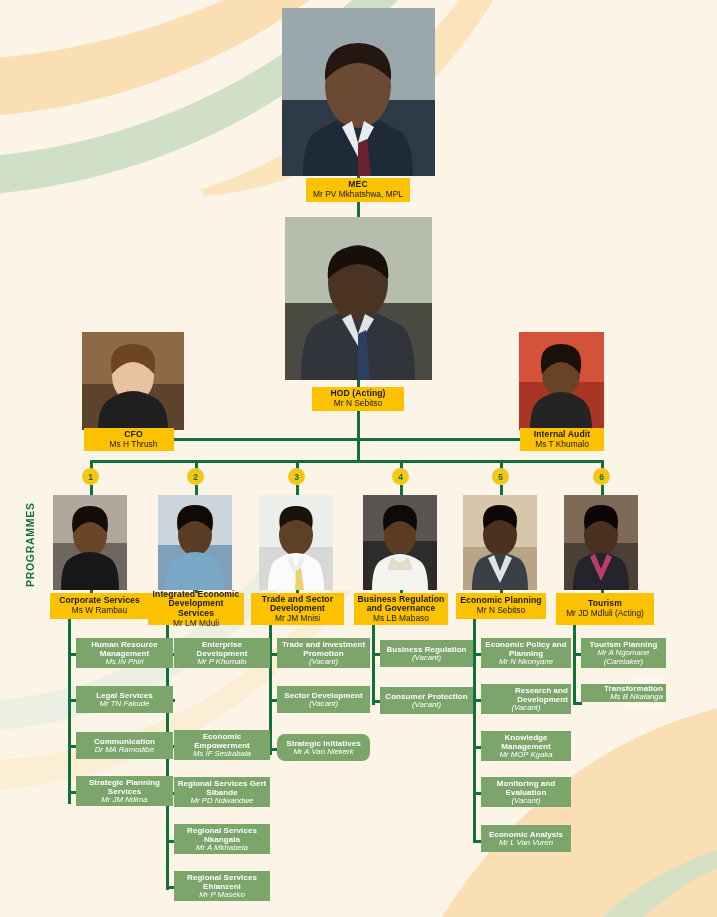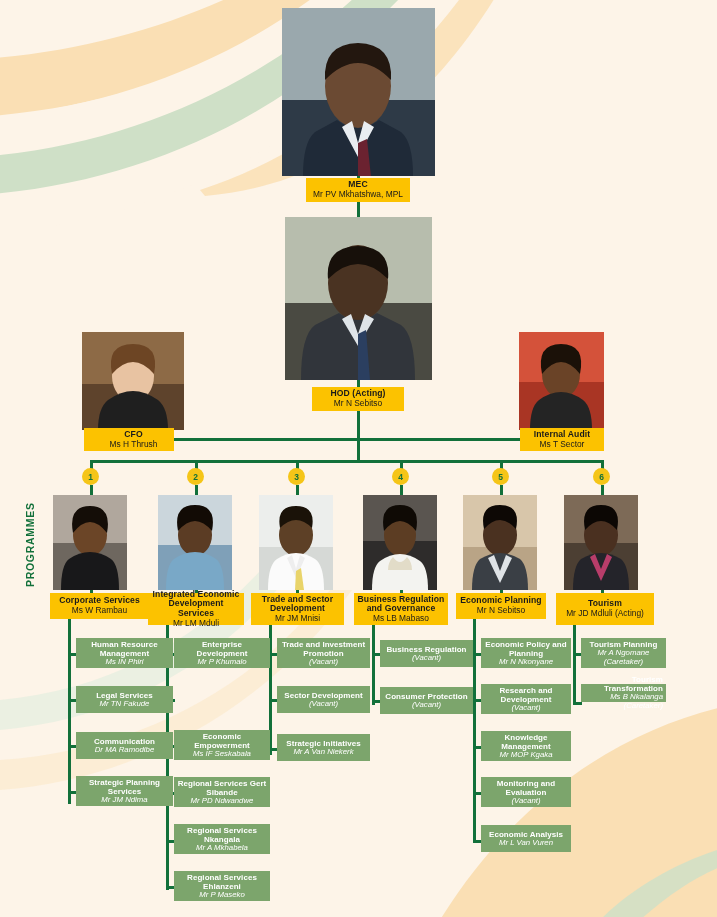--- a/index.html
+++ b/index.html
@@ -160,21 +160,21 @@
       <rect x="0" y="0" width="85" height="50" fill="#d4523a"></rect>
       <rect x="0" y="50" width="85" height="48" fill="#a93524"></rect>
       <ellipse cx="42" cy="42" rx="19" ry="24" fill="#6a4327"></ellipse>
       <path d="M23,42 q19,-24 38,0 q6,-30 -19,-30 q-25,0 -19,30 Z" fill="#1b1108"></path>
       <path d="M20,68 q11,-8 22,-8 q11,0 22,8 q9,7 9,30 l-62,0 q0,-23 9,-30 Z" fill="#242424"></path>
     </svg>
   </div>
   <div class="vline" style="left:561px;top:430px;height:6px;"></div>
   <div class="ybox" style="left:520px;top:428px;width:84px;height:23px;">
     <span class="ttl">Internal Audit</span>
-    <span class="nm">Ms T Sector</span>
+    <span class="nm">Ms T Khumalo</span>
   </div>
   <div class="hline" style="left:357px;top:438px;width:163px;"></div>
 
   <div class="hline" style="left:90px;top:460px;width:513px;"></div>
   <div class="vline" style="left:90px;top:460px;height:14px;"></div>
   <div class="vline" style="left:195px;top:460px;height:14px;"></div>
   <div class="vline" style="left:296px;top:460px;height:14px;"></div>
   <div class="vline" style="left:400px;top:460px;height:14px;"></div>
   <div class="vline" style="left:500px;top:460px;height:14px;"></div>
   <div class="vline" style="left:601px;top:460px;height:14px;"></div>
@@ -295,21 +295,21 @@
   <div class="hline" style="left:269px;top:699px;width:9px;"></div>
   <div class="hline" style="left:269px;top:748px;width:9px;"></div>
   <div class="gbox" style="left:277px;top:638px;width:93px;height:30px;">
     <span class="ttl">Trade and Investment Promotion</span>
     <span class="nm">(Vacant)</span>
   </div>
   <div class="gbox" style="left:277px;top:686px;width:93px;height:27px;">
     <span class="ttl">Sector Development</span>
     <span class="nm">(Vacant)</span>
   </div>
-  <div class="gbox" style="left:277px;top:734px;width:93px;height:27px;">
+  <div class="gbox" style="left:277px;top:734px;width:93px;height:27px;border-radius:8px;">
     <span class="ttl">Strategic Initiatives</span>
     <span class="nm">Mr A Van Niekerk</span>
   </div>
 
   <div class="photo" style="left:363px;top:495px;width:74px;height:95px;">
     <svg class="ph-inner" viewBox="0 0 74 95" preserveAspectRatio="none">
       <rect width="74" height="95" fill="#3b3b3b"></rect>
       <rect x="0" y="0" width="74" height="46" fill="#5a5550"></rect>
       <rect x="0" y="46" width="74" height="49" fill="#2e2c2b"></rect>
       <ellipse cx="37" cy="40" rx="16" ry="21" fill="#5c3d23"></ellipse>
@@ -354,21 +354,21 @@
   <div class="vline" style="left:473px;top:619px;height:223px;"></div>
   <div class="hline" style="left:473px;top:653px;width:9px;"></div>
   <div class="hline" style="left:473px;top:699px;width:9px;"></div>
   <div class="hline" style="left:473px;top:746px;width:9px;"></div>
   <div class="hline" style="left:473px;top:792px;width:9px;"></div>
   <div class="hline" style="left:473px;top:840px;width:9px;"></div>
   <div class="gbox" style="left:481px;top:638px;width:90px;height:30px;">
     <span class="ttl">Economic Policy and Planning</span>
     <span class="nm">Mr N Nkonyane</span>
   </div>
-  <div class="gbox" style="left:481px;top:684px;width:90px;height:30px;">
+  <div class="gbox" style="left:481px;top:684px;width:90px;height:30px;text-align:right;">
     <span class="ttl">Research and Development</span>
     <span class="nm">(Vacant)</span>
   </div>
   <div class="gbox" style="left:481px;top:731px;width:90px;height:30px;">
     <span class="ttl">Knowledge Management</span>
     <span class="nm">Mr MOP Kgaka</span>
   </div>
   <div class="gbox" style="left:481px;top:777px;width:90px;height:30px;">
     <span class="ttl">Monitoring and Evaluation</span>
     <span class="nm">(Vacant)</span>

